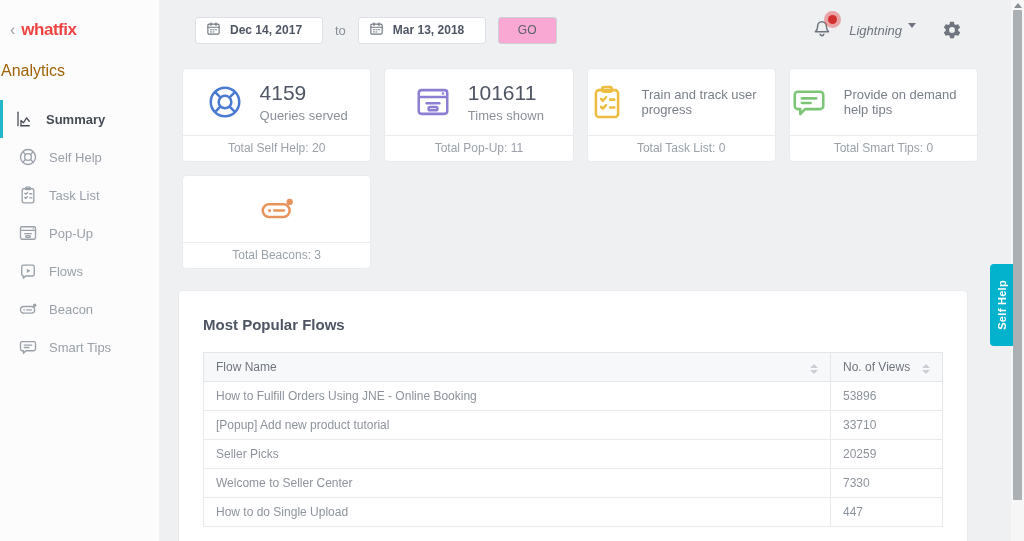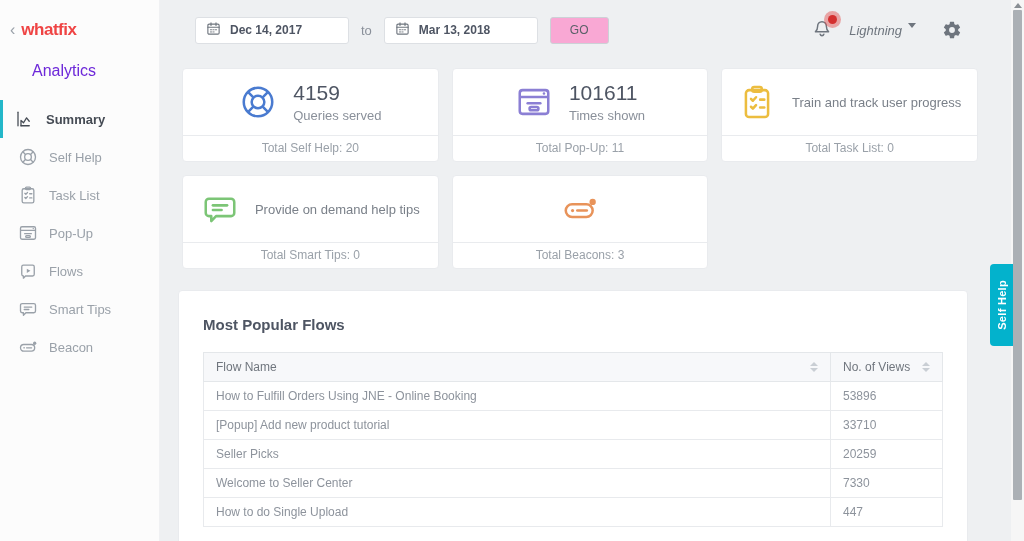--- a/index.html
+++ b/index.html
@@ -12,38 +12,38 @@
   }
 
   
   .sidebar {
     position:absolute; left:0; top:0; width:160px; height:541px;
     background:#fcfcfc; border-right:1px solid #f0f1f3; z-index:2;
   }
   .logo-row { display:flex; align-items:center; padding:20px 0 0 10px; }
   .logo-chevron { color:#9aa1a9; font-size:16px; margin-right:6px; line-height:1; }
   .logo-text { color:#ef4444; font-size:17px; font-weight:700; letter-spacing:-0.5px; }
-  .section-title { padding:22px 0 0 32px; font-size:16px; color:#6d28d9; }
+  .section-title { padding:22px 0 0 1px; font-size:16px; color:#a16207; }
   .nav { margin-top:20px; }
   .nav-item {
     display:flex; align-items:center; height:38px; padding-left:15px;
     color:#9aa1a9; font-size:13px; cursor:pointer; border-left:3px solid transparent;
   }
   .nav-item .nav-icon { width:20px; height:20px; margin-right:11px; display:flex; align-items:center; }
   .nav-item svg { stroke:#9aa1a9; }
   .nav-item.active { border-left:3px solid #24b7c9; color:#454b54; font-weight:700; padding-left:12px; }
   .nav-item.active svg { stroke:#454b54; }
 
   
   .main { position:absolute; left:160px; top:0; width:850px; height:541px; }
 
   .topbar { display:flex; align-items:center; height:60px; padding-left:35px; }
   .datebox {
     display:flex; align-items:center; gap:9px; background:#fff;
-    border:1px solid #dde0e4; border-radius:3px; height:27px; width:154px;
+    border:1px solid #dde0e4; border-radius:3px; height:27px; width:128px;
     padding:0 10px; cursor:pointer;
   }
   .datebox .date-text { font-size:12px; font-weight:700; color:#4e5563; }
   .to-label { font-size:13px; color:#8a909a; margin:0 12px; }
   .go-btn {
     margin-left:12px; height:27px; padding:0 19px; font-size:12px; color:#5a6068;
     background:#f9a8d4; border:1px solid #ccd1d6; border-radius:3px; cursor:pointer;
     font-family:"Liberation Sans", sans-serif;
   }
   .topbar-right { margin-left:auto; display:flex; align-items:center; padding-right:48px; }
@@ -57,21 +57,21 @@
   .account-name { font-size:13px; color:#6e757e; }
   .caret-down {
     width:0; height:0; border-left:4px solid transparent; border-right:4px solid transparent;
     border-top:5px solid #6e757e; margin-left:6px;
   }
   .gear { width:20px; height:20px; cursor:pointer; }
 
   
   .cards {
     margin:8px 32px 0 22px;
-    display:grid; grid-template-columns:repeat(3, 1fr); gap:13px;
+    display:grid; grid-template-columns:repeat(4, 1fr); gap:13px;
   }
   .card {
     background:#fff; border:1px solid #e9ebee; border-radius:4px; overflow:hidden;
   }
   .card-body { height:66px; display:flex; align-items:center; justify-content:center; gap:16px; }
   .card-icon { width:38px; height:38px; flex:0 0 auto; }
   .card-num { font-size:21px; color:#4e5563; line-height:1.15; }
   .card-sub { font-size:13px; color:#8a909a; margin-top:2px; }
   .card-msg { font-size:13px; color:#7a8089; }
   .card-footer {
@@ -83,21 +83,21 @@
   .panel {
     margin:21px 42px 0 18px; background:#fff; border:1px solid #e9ebee; border-radius:4px;
     padding:25px 24px 20px;
   }
   .panel-title { font-size:15px; font-weight:700; color:#4e5563; }
   table.flows { width:100%; border-collapse:collapse; margin-top:19px; font-size:12px; }
   table.flows th {
     background:#f7f8fa; border:1px solid #e4e7ea; color:#70767e; font-weight:400;
     text-align:left; padding:7px 12px; cursor:pointer;
   }
-  table.flows th .th-inner { display:flex; align-items:center; }
+  table.flows th .th-inner { display:flex; align-items:flex-end; }
   table.flows td {
     border:1px solid #e8eaed; color:#8d939c; padding:7px 12px; background:#fff;
   }
   .col-views { width:112px; }
   .sort-icons { margin-left:auto; display:flex; flex-direction:column; gap:2px; padding-left:10px; }
   .sort-up { width:0;height:0;border-left:4px solid transparent;border-right:4px solid transparent;border-bottom:4px solid #c9ced4; }
   .sort-down { width:0;height:0;border-left:4px solid transparent;border-right:4px solid transparent;border-top:4px solid #c9ced4; }
 
   
   .self-help-tab {
@@ -178,38 +178,38 @@
         <span class="nav-icon">
           <svg width="100%" height="100%" viewBox="0 0 24 24" fill="none" stroke="currentColor" stroke-width="1.6" stroke-linecap="round" stroke-linejoin="round">
             <path d="M6.5 5h11a2 2 0 0 1 2 2v9a2 2 0 0 1-2 2H9l-2.5 2.6V18h-0a2 2 0 0 1-2-2V7a2 2 0 0 1 2-2z"></path>
             <path d="M10.6 9.2l4.3 2.6-4.3 2.6z" fill="currentColor" stroke="none"></path>
           </svg>
         </span>
         <span>Flows</span>
       </div>
       <div class="nav-item">
         <span class="nav-icon">
-          <svg width="100%" height="100%" viewBox="0 0 24 24" fill="none" stroke="currentColor" stroke-width="1.6" stroke-linecap="round" stroke-linejoin="round">
-            <path d="M5 5.5h14a2 2 0 0 1 2 2v7a2 2 0 0 1-2 2H9.5L6.5 19.6V16.5H5a2 2 0 0 1-2-2v-7a2 2 0 0 1 2-2z"></path>
-            <path d="M7.5 9.7h9"></path>
-            <path d="M7.5 12.6h5.5"></path>
-          </svg>
-        </span>
-        <span>Smart Tips</span>
-      </div>
-      <div class="nav-item">
-        <span class="nav-icon">
           <svg width="100%" height="100%" viewBox="0 0 24 24" fill="none" stroke="currentColor" stroke-width="1.6" stroke-linecap="round">
             <rect x="3" y="9" width="17" height="8" rx="4"></rect>
             <circle cx="7.3" cy="13" r="1" fill="currentColor" stroke="none"></circle>
             <path d="M10.3 13h6"></path>
             <circle cx="20" cy="7.5" r="2" fill="currentColor" stroke="none"></circle>
           </svg>
         </span>
         <span>Beacon</span>
+      </div>
+      <div class="nav-item">
+        <span class="nav-icon">
+          <svg width="100%" height="100%" viewBox="0 0 24 24" fill="none" stroke="currentColor" stroke-width="1.6" stroke-linecap="round" stroke-linejoin="round">
+            <path d="M5 5.5h14a2 2 0 0 1 2 2v7a2 2 0 0 1-2 2H9.5L6.5 19.6V16.5H5a2 2 0 0 1-2-2v-7a2 2 0 0 1 2-2z"></path>
+            <path d="M7.5 9.7h9"></path>
+            <path d="M7.5 12.6h5.5"></path>
+          </svg>
+        </span>
+        <span>Smart Tips</span>
       </div>
     </div>
 </div>
 
 <div class="main">
 
   <div class="topbar">
     <div class="datebox">
       <span id="cal1"><svg width="15" height="15" viewBox="0 0 24 24" fill="none" stroke="#6e757e" stroke-width="1.8" stroke-linecap="round">
             <rect x="3" y="5" width="18" height="16" rx="2"></rect>

